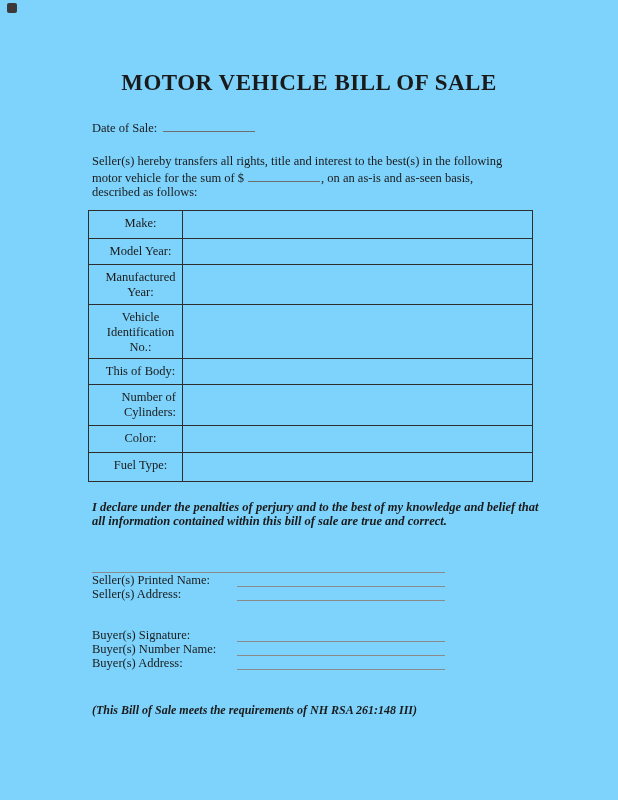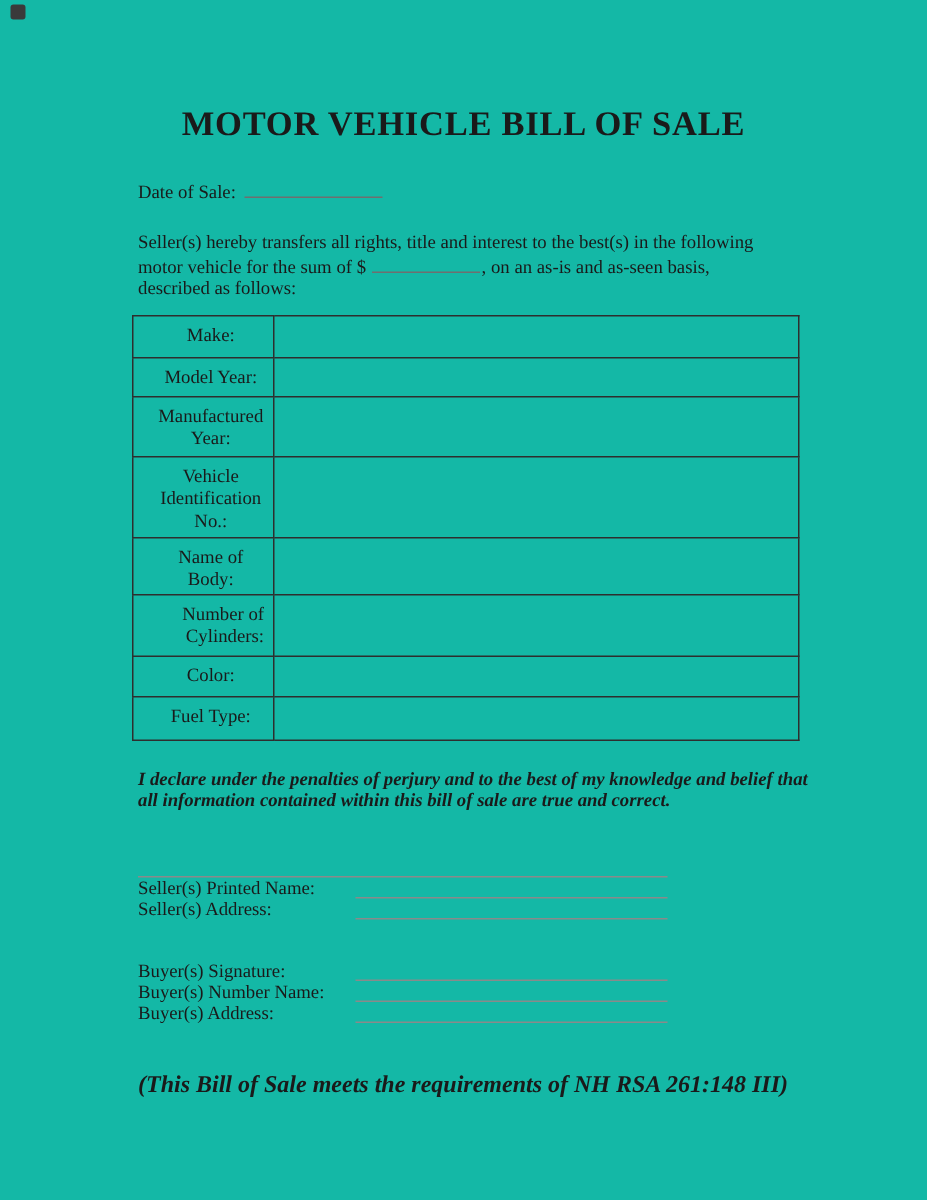--- a/index.html
+++ b/index.html
@@ -1,21 +1,21 @@
 <!DOCTYPE html>
 <html><head>
 <meta charset="utf-8">
 <style>
   * { margin: 0; padding: 0; box-sizing: border-box; }
   html, body { background: #ffffff; }
   .page {
     position: relative;
     width: 618px;
     height: 800px;
-    background: #14b8a6;
+    background: #7dd3fc;
     font-family: "Liberation Serif", "DejaVu Serif", serif;
     color: #1a1a1a;
     overflow: hidden;
   }
   .corner-mark {
     position: absolute;
     left: 7px;
     top: 3px;
     width: 10px;
     height: 10px;
@@ -91,21 +91,21 @@
     line-height: 14px;
   }
   .sig-label { width: 145px; flex: 0 0 145px; }
   .sig-line {
     flex: 1;
     border-bottom: 1px solid #8a8a8a;
     height: 12px;
   }
   .footer-note {
     margin: 33px 0 0 92px;
-    font-size: 16px;
+    font-size: 12px;
     font-style: italic;
     font-weight: 600;
   }
 </style>
 </head>
 <body>
 
 <div class="page">
 
   <div class="corner-mark"></div>
@@ -130,21 +130,21 @@
       </tr>
       <tr>
         <td class="label-cell">Manufactured Year:</td>
         <td class="value-cell"></td>
       </tr>
       <tr>
         <td class="label-cell">Vehicle Identification No.:</td>
         <td class="value-cell"></td>
       </tr>
       <tr>
-        <td class="label-cell">Name of Body:</td>
+        <td class="label-cell">This of Body:</td>
         <td class="value-cell"></td>
       </tr>
       <tr>
         <td class="label-cell">Number of Cylinders:</td>
         <td class="value-cell"></td>
       </tr>
       <tr>
         <td class="label-cell">Color:</td>
         <td class="value-cell"></td>
       </tr>

